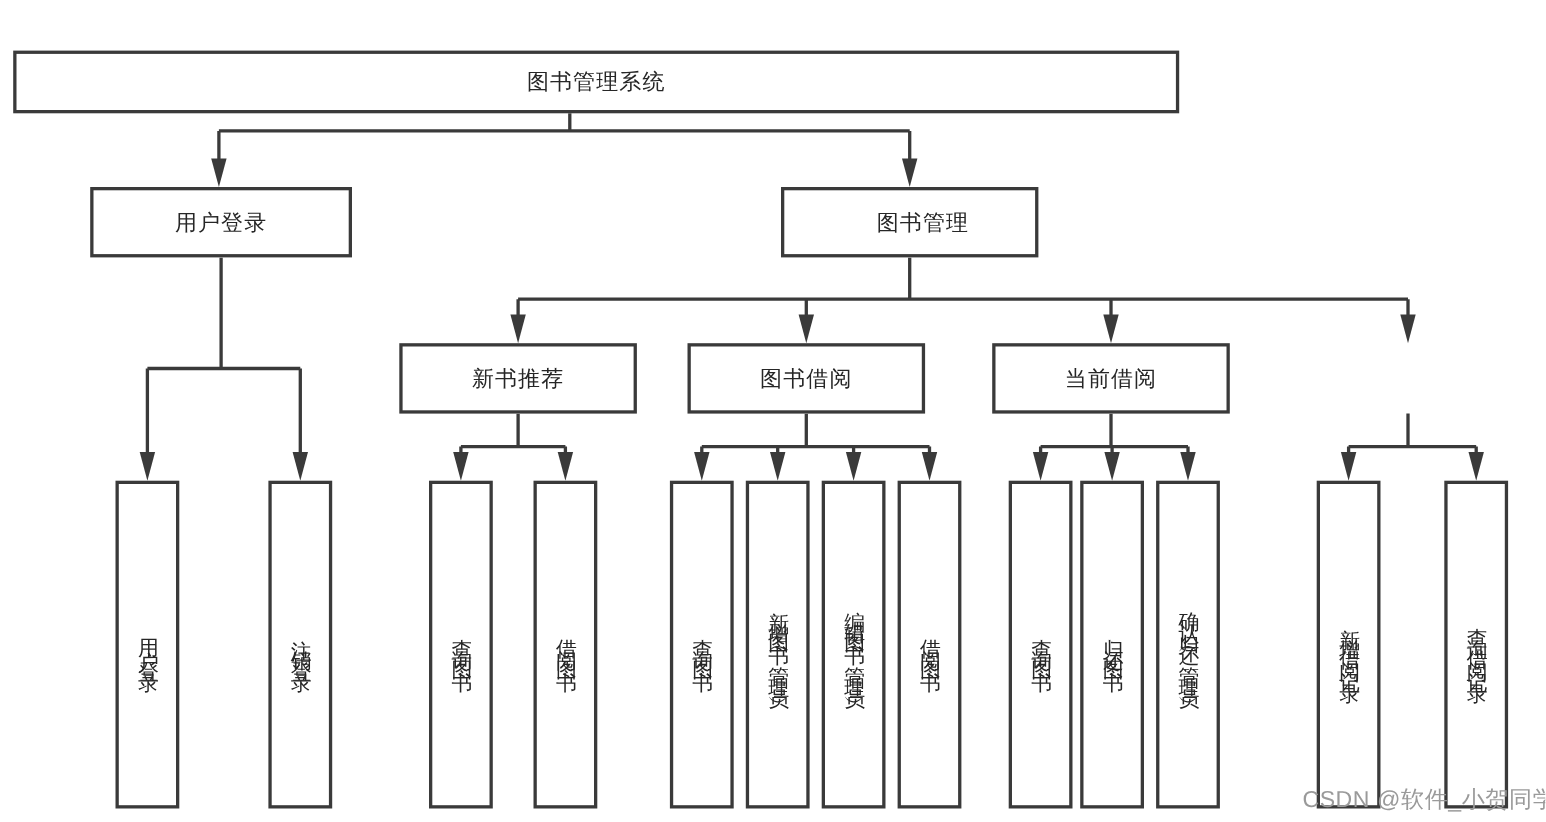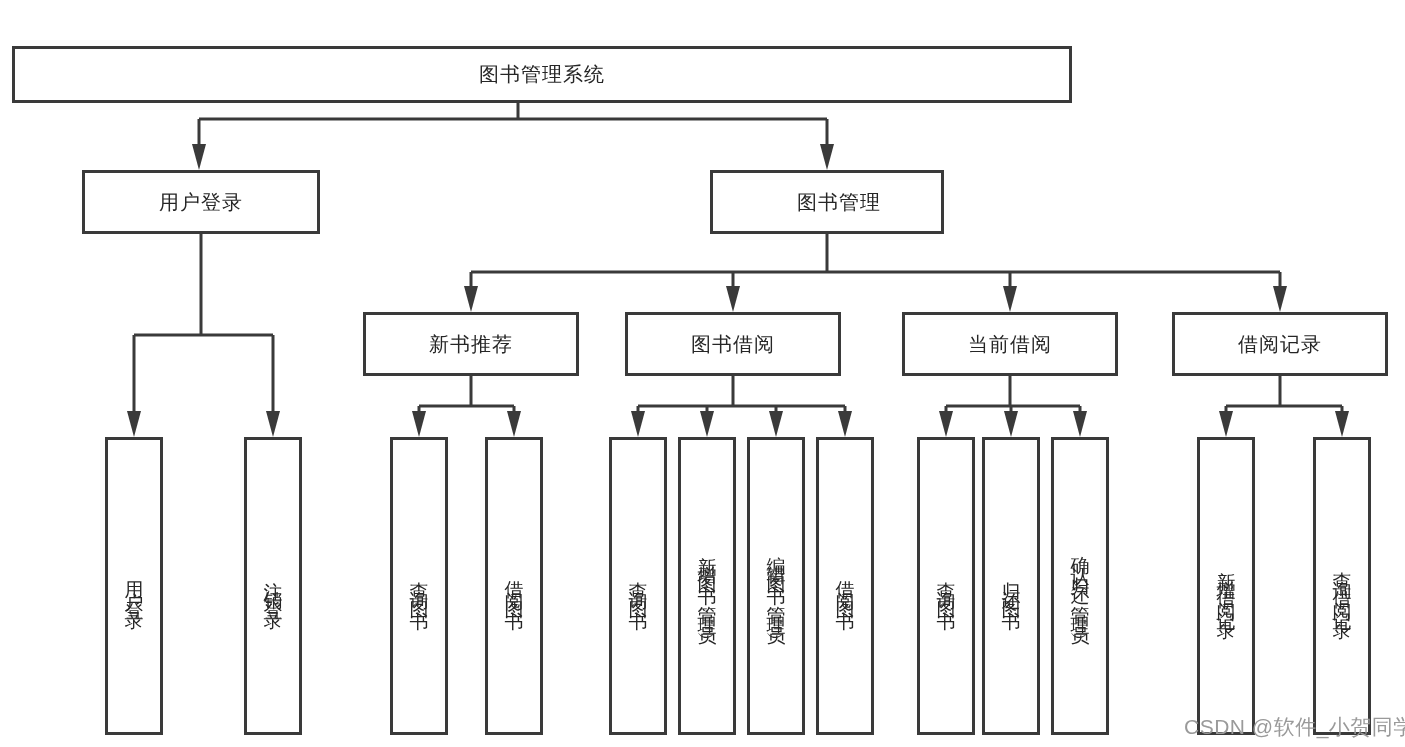--- a/index.html
+++ b/index.html
@@ -86,23 +86,20 @@
 
   <div class="node box-h" style="left:363px;top:312px;width:216px;height:64px;">
     <span class="lbl">新书推荐</span>
   </div>
   <div class="node box-h" style="left:902px;top:312px;width:216px;height:64px;">
     <span class="lbl">当前借阅</span>
   </div>
   <div class="node box-h" style="left:625px;top:312px;width:216px;height:64px;">
     <span class="lbl">图书借阅</span>
   </div>
-  <div class="node box-h" style="left:1172px;top:312px;width:216px;height:64px;">
-    <span class="lbl">借阅记录</span>
-  </div>
 
   <div class="node box-v" style="left:105px;top:437px;width:58px;height:298px;">
     <span class="lbl">用户登录</span>
   </div>
   <div class="node box-v" style="left:244px;top:437px;width:58px;height:298px;">
     <span class="lbl">注销登录</span>
   </div>
 
   <div class="node box-v" style="left:390px;top:437px;width:58px;height:298px;">
     <span class="lbl">查询图书</span>

